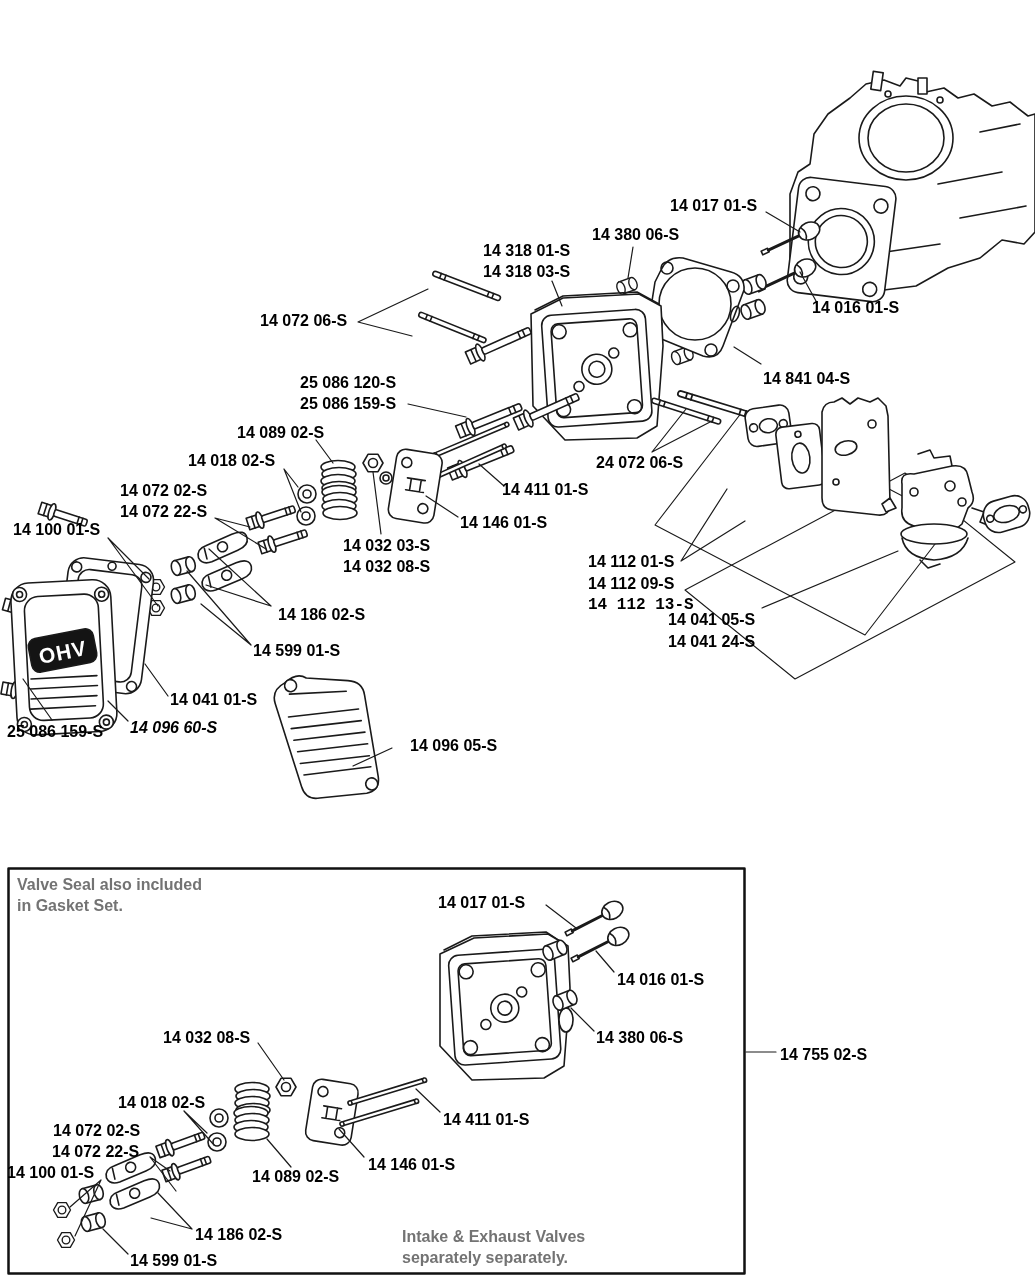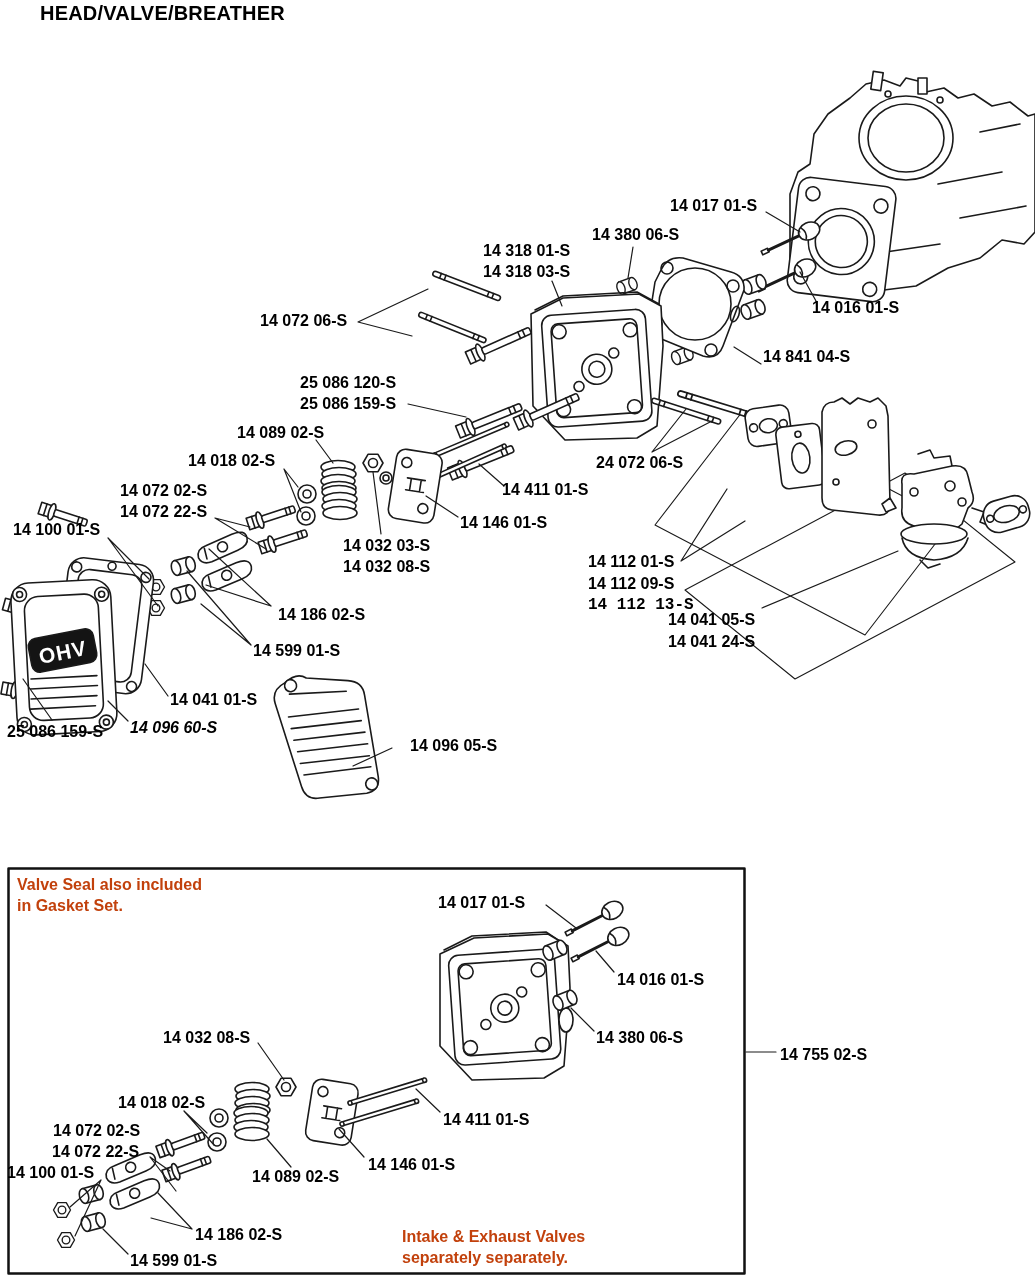--- a/index.html
+++ b/index.html
@@ -7,31 +7,30 @@
          font-family:"Liberation Sans",sans-serif;}
   .page-title{position:absolute;left:40px;top:2px;font-size:20px;font-weight:bold;color:#000;
               letter-spacing:.2px;white-space:nowrap;}
   .watermark{position:absolute;left:234px;top:568px;display:flex;align-items:flex-start;
              font-family:"Liberation Serif",serif;font-weight:bold;line-height:1;
              letter-spacing:-3px;user-select:none;}
   .wm-text{font-size:112px;}
   .wm-tm{font-size:24px;margin-top:18px;margin-left:2px;letter-spacing:0;}
   .part-label{position:absolute;font-size:16px;font-weight:bold;color:#000;white-space:nowrap;
               line-height:1.1;}
-  .note-text{position:absolute;font-size:16px;font-weight:bold;color:#c2410c;white-space:nowrap;
+  .note-text{position:absolute;font-size:16px;font-weight:bold;color:#737373;white-space:nowrap;
              line-height:1.1;}
   svg{position:absolute;left:0;top:0;}
   #labels{position:absolute;left:0;top:0;width:100%;height:100%;}
 </style>
 </head>
 <body>
 
 <div class="stage">
 
-  <div class="page-title">HEAD/VALVE/BREATHER</div>
 
 
   <svg width="1035" height="1280" viewBox="0 0 1035 1280" stroke="#1a1a1a" stroke-width="1.6" fill="none" stroke-linecap="round" stroke-linejoin="round">
 
     <defs>
       <g id="sym-spring">
         <ellipse cx="0" cy="0" rx="17" ry="6.5" fill="#fff"></ellipse>
         <ellipse cx="1" cy="7" rx="17" ry="6.5" fill="#fff"></ellipse>
         <ellipse cx="0" cy="14" rx="17" ry="6.5" fill="#fff"></ellipse>
         <ellipse cx="1" cy="21" rx="17" ry="6.5" fill="#fff"></ellipse>
@@ -383,21 +382,21 @@
       <div class="part-label" style="left: 237px; top: 424px;">14 089 02-S</div>
       <div class="part-label" style="left: 188px; top: 452px;">14 018 02-S</div>
       <div class="part-label" style="left: 120px; top: 482px;">14 072 02-S</div>
       <div class="part-label" style="left: 120px; top: 503px;">14 072 22-S</div>
       <div class="part-label" style="left: 13px; top: 521px;">14 100 01-S</div>
       <div class="part-label" style="left: 343px; top: 537px;">14 032 03-S</div>
       <div class="part-label" style="left: 343px; top: 558px;">14 032 08-S</div>
       <div class="part-label" style="left: 460px; top: 514px;">14 146 01-S</div>
       <div class="part-label" style="left: 502px; top: 481px;">14 411 01-S</div>
       <div class="part-label" style="left: 596px; top: 454px;">24 072 06-S</div>
-      <div class="part-label" style="left: 763px; top: 348px;">14 841 04-S</div>
+      <div class="part-label" style="left: 763px; top: 370px;">14 841 04-S</div>
       <div class="part-label" style="left: 588px; top: 553px;">14 112 01-S</div>
       <div class="part-label" style="left: 588px; top: 575px;">14 112 09-S</div>
       <div class="part-label" style="left: 588px; top: 597px; font-family: Liberation Mono, monospace;">14 112 13-S</div>
       <div class="part-label" style="left: 668px; top: 611px;">14 041 05-S</div>
       <div class="part-label" style="left: 668px; top: 633px;">14 041 24-S</div>
       <div class="part-label" style="left: 278px; top: 606px;">14 186 02-S</div>
       <div class="part-label" style="left: 253px; top: 642px;">14 599 01-S</div>
       <div class="part-label" style="left: 170px; top: 691px;">14 041 01-S</div>
       <div class="part-label" style="left: 130px; top: 719px; font-style: italic;">14 096 60-S</div>
       <div class="part-label" style="left: 7px; top: 723px;">25 086 159-S</div>

